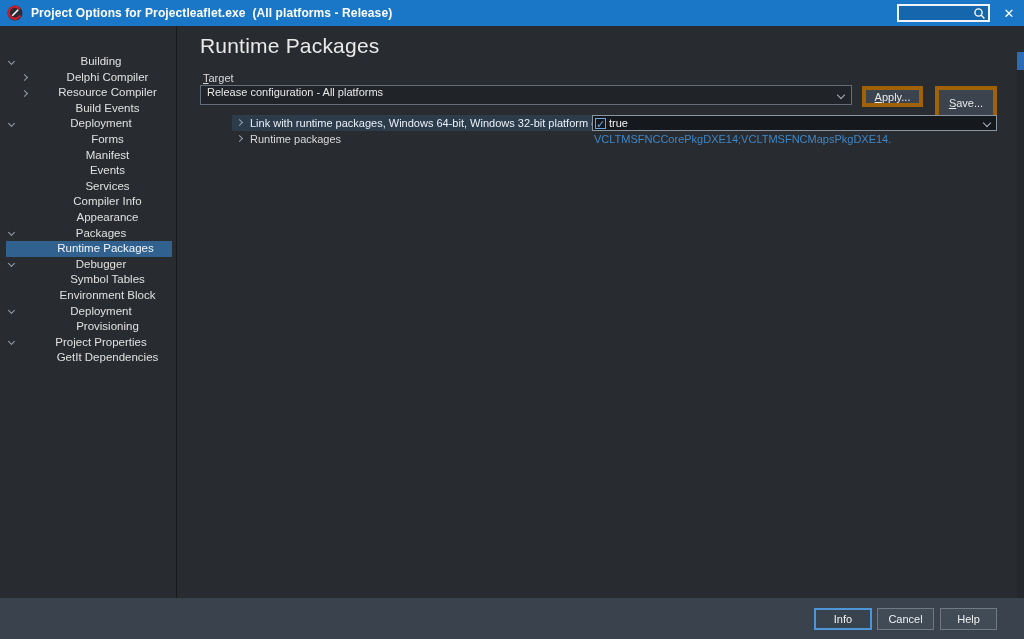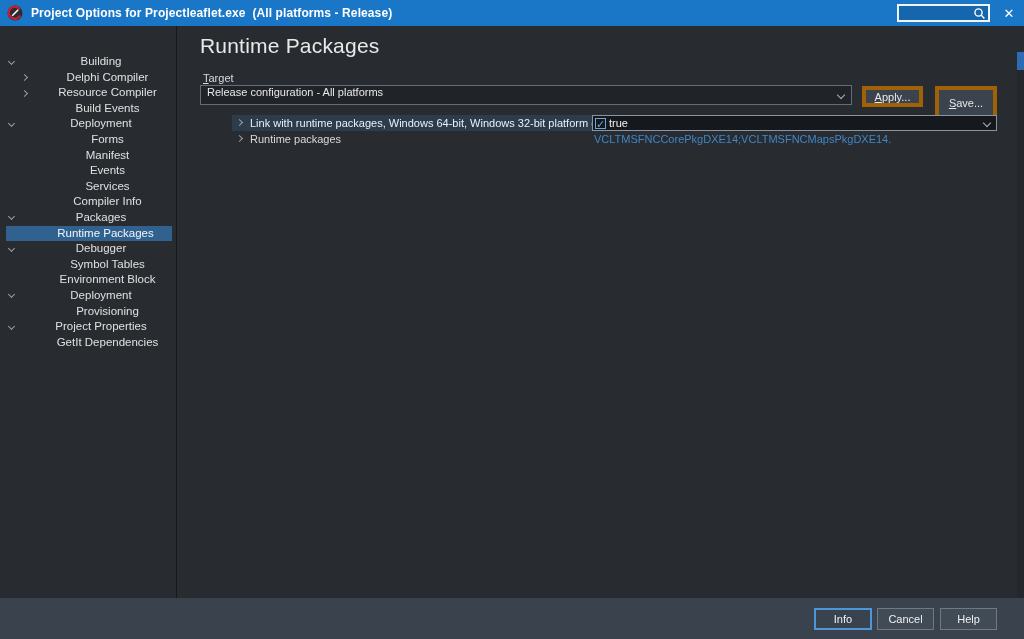--- a/index.html
+++ b/index.html
@@ -113,20 +113,21 @@
         <li class="tree-item lvl0"><span class="chev down"></span><span>Building</span></li>
         <li class="tree-item lvl1"><span class="chev right"></span><span>Delphi Compiler</span></li>
         <li class="tree-item lvl1"><span class="chev right"></span><span>Resource Compiler</span></li>
         <li class="tree-item lvl1"><span>Build Events</span></li>
         <li class="tree-item lvl0"><span class="chev down"></span><span>Deployment</span></li>
         <li class="tree-item lvl1"><span>Forms</span></li>
         <li class="tree-item lvl1"><span>Manifest</span></li>
         <li class="tree-item lvl1"><span>Events</span></li>
         <li class="tree-item lvl1"><span>Services</span></li>
         <li class="tree-item lvl1"><span>Compiler Info</span></li>
+        <li class="tree-item lvl1"><span>Appearance</span></li>
         <li class="tree-item lvl0"><span class="chev down"></span><span>Packages</span></li>
         <li class="tree-item lvl1 selected"><span>Runtime Packages</span></li>
         <li class="tree-item lvl0"><span class="chev down"></span><span>Debugger</span></li>
         <li class="tree-item lvl1"><span>Symbol Tables</span></li>
         <li class="tree-item lvl1"><span>Environment Block</span></li>
         <li class="tree-item lvl0"><span class="chev down"></span><span>Deployment</span></li>
         <li class="tree-item lvl1"><span>Provisioning</span></li>
         <li class="tree-item lvl0"><span class="chev down"></span><span>Project Properties</span></li>
         <li class="tree-item lvl1"><span>GetIt Dependencies</span></li>
       </ul>

